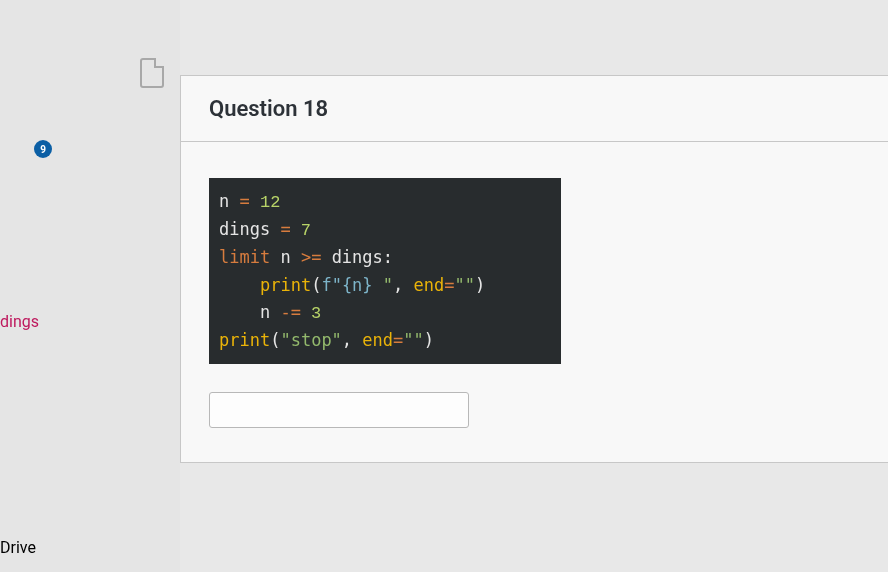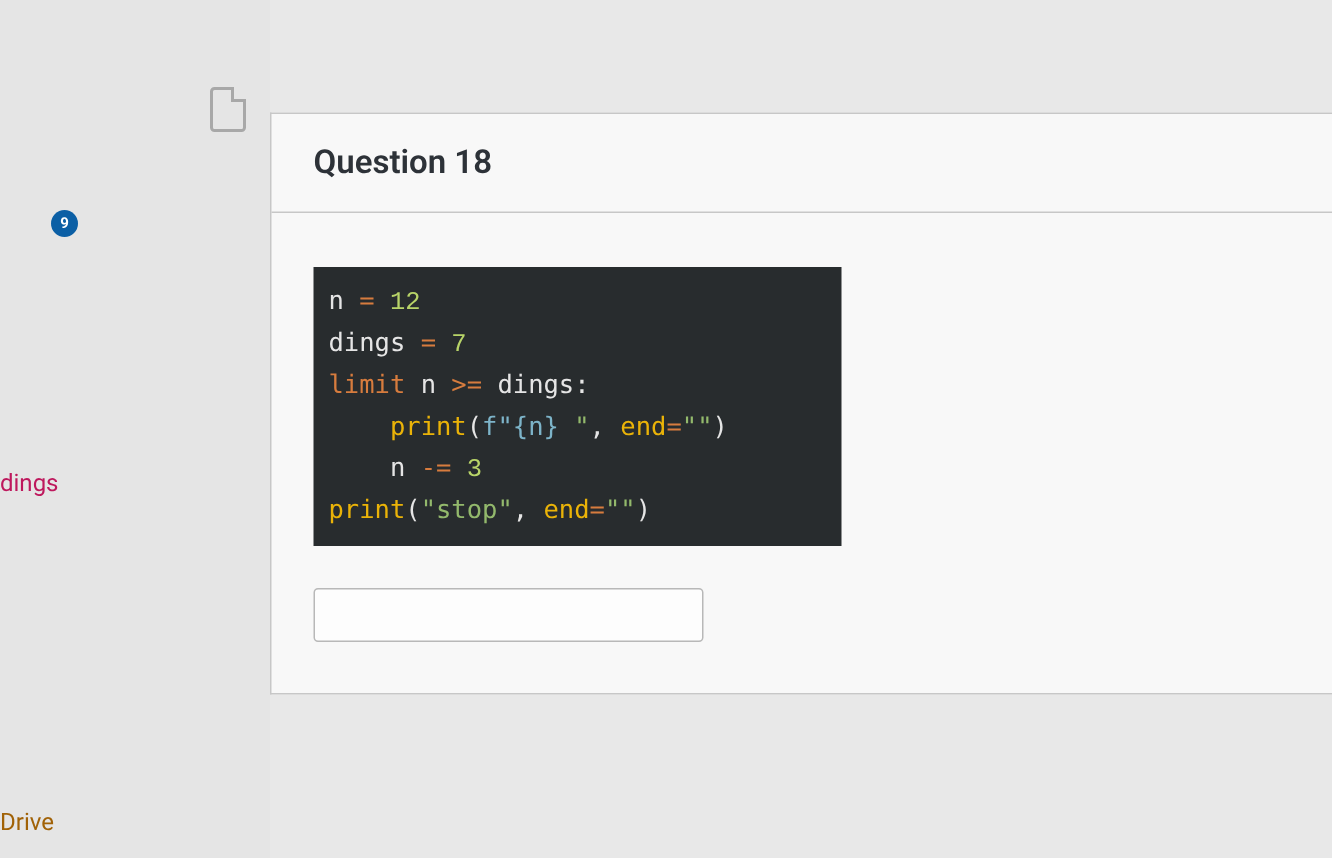--- a/index.html
+++ b/index.html
@@ -38,21 +38,21 @@
       position: absolute;
       left: 0;
       top: 312px;
       color: #be185d;
       font-size: 16px;
     }
     .sidebar-link-2 {
       position: absolute;
       left: 0;
       top: 538px;
-      color: #a16207;
+      color: #000000;
       font-size: 16px;
     }
     .main {
       position: absolute;
       left: 180px;
       top: 40px;
       width: 777px;
       background: #f8f8f8;
       border: 1px solid #c7c7c7;
       border-right: none;

